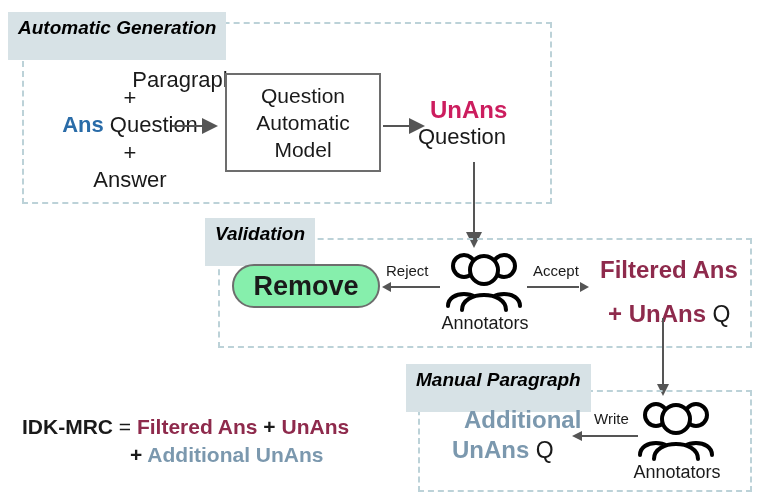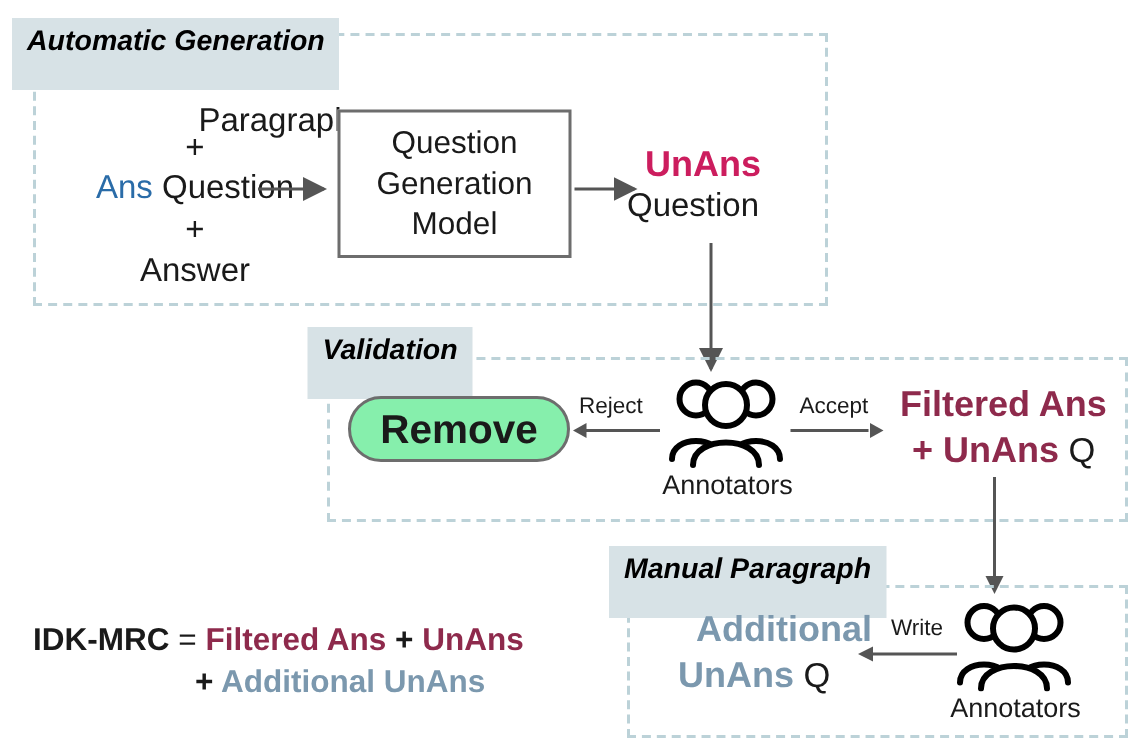--- a/index.html
+++ b/index.html
@@ -113,37 +113,37 @@
 
 <div id="canvas">
 
   <div class="dashed-box" style="left:22px; top:22px; width:530px; height:182px;"></div>
 
   <div class="section-label" style="left:8px; top:12px;">Automatic Generation</div>
 
   <div class="plain-text center" style="left:25px; top:45px; width:210px; text-align:right;margin-top:22px;">Paragraph</div>
   <div class="plain-text center" style="left:25px; top:85px; width:210px; text-align:center;">+</div>
   <div class="plain-text" style="left:25px; top:112px; width:210px; text-align:center;">
-    <span class="t-blue" style="font-weight:normal;">Ans</span><span class="t-black"> Question</span>
+    <span class="t-blue" style="font-weight:bold;">Ans</span><span class="t-black"> Question</span>
   </div>
   <div class="plain-text center" style="left:25px; top:140px; width:210px; text-align:center;">+</div>
   <div class="plain-text center" style="left:25px; top:167px; width:210px; text-align:center;">Answer</div>
 
   <svg class="arrow-svg" style="left:172px; top:118px;" width="52" height="16">
     <defs>
       <marker id="ah" markerWidth="8" markerHeight="8" refX="7" refY="4" orient="auto">
         <path d="M0,0 L8,4 L0,8 z" fill="#555555"></path>
       </marker>
     </defs>
     <line x1="0" y1="8" x2="44" y2="8" stroke="#555555" stroke-width="2" marker-end="url(#ah)"></line>
   </svg>
 
   <div class="model-box" style="left:225px; top:73px; width:156px; height:99px;">
     <div>Question</div>
-    <div>Generation</div>
+    <div>Automatic</div>
     <div>Model</div>
   </div>
 
   <svg class="arrow-svg" style="left:383px; top:118px;" width="52" height="16">
     <line x1="0" y1="8" x2="40" y2="8" stroke="#555555" stroke-width="2" marker-end="url(#ah)"></line>
   </svg>
 
   <div class="big-colored t-pink" style="left:430px; top:96px;">UnAns</div>
   <div class="plain-text t-black" style="left:418px; top:124px;">Question</div>
 
@@ -182,21 +182,21 @@
   </svg>
   <div class="annot-caption" style="left:440px; top:313px; width:90px; text-align:center;">Annotators</div>
 
   <div class="edge-label" style="left:533px; top:262px;">Accept</div>
   <svg class="arrow-svg" style="left:527px; top:279px;" width="64" height="16">
     <line x1="0" y1="8" x2="52" y2="8" stroke="#555555" stroke-width="2"></line>
     <path d="M62,8 L53,3 L53,13 z" fill="#555555"></path>
   </svg>
 
   <div class="big-colored t-maroon" style="left:600px; top:256px;">Filtered Ans</div>
-  <div class="big-colored" style="left:608px; top:286px;">
+  <div class="big-colored" style="left:608px; top:300px;">
     <span class="t-maroon">+ UnAns</span><span class="t-black" style="font-weight:normal; font-size:23px;"> Q</span>
   </div>
 
   <svg class="arrow-svg" style="left:655px; top:318px;" width="16" height="78">
     <line x1="8" y1="0" x2="8" y2="70" stroke="#555555" stroke-width="2"></line>
     <path d="M8,78 L2,66 L14,66 z" fill="#555555"></path>
   </svg>
 
   <div class="dashed-box" style="left:418px; top:390px; width:334px; height:102px;"></div>
 

